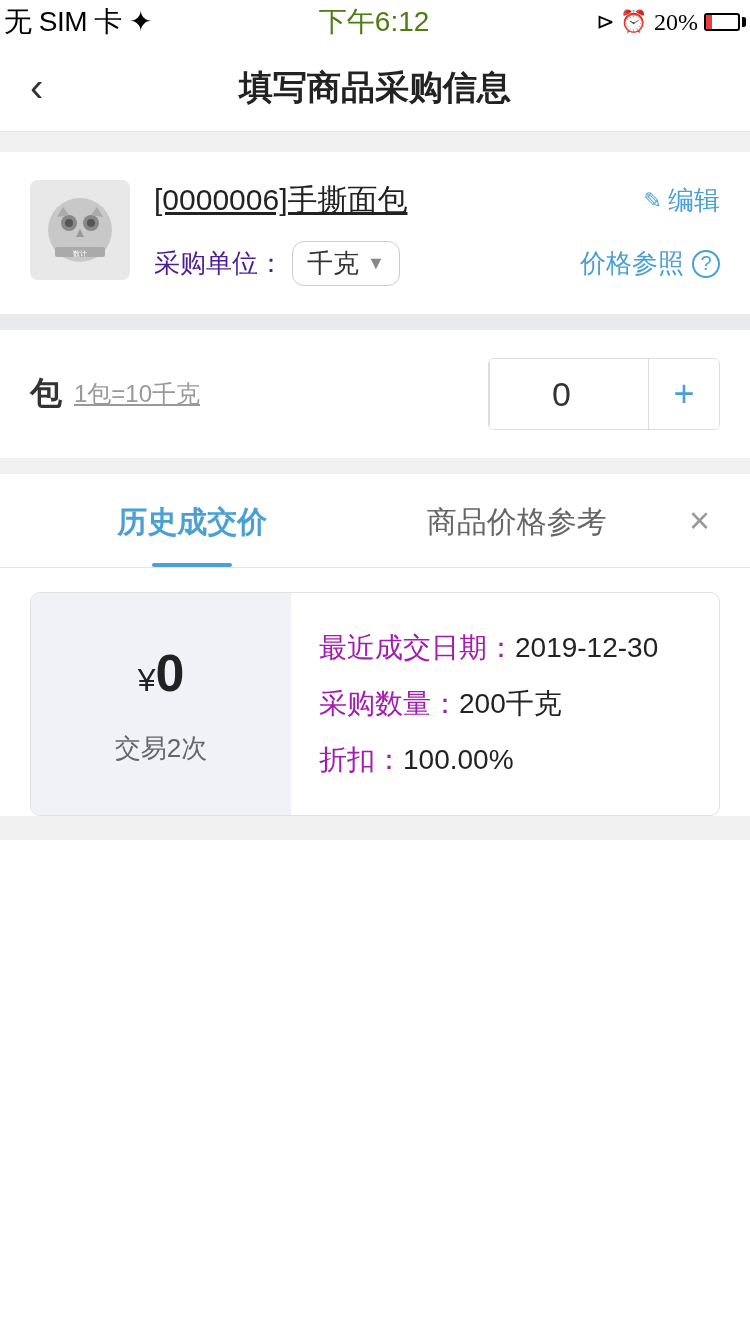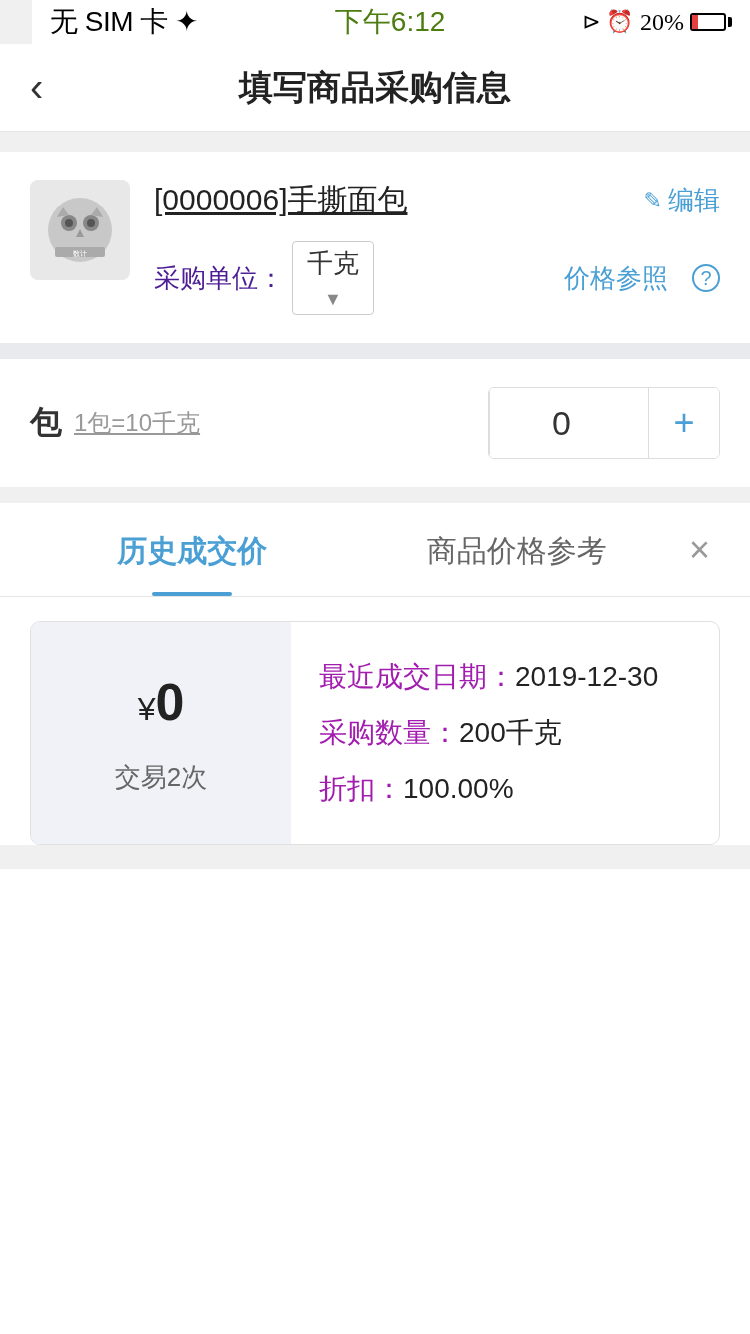--- a/index.html
+++ b/index.html
@@ -11,23 +11,22 @@
       background: #f0f0f0;
       overflow-x: hidden;
     }
 
     
     .status-bar {
       display: flex;
       align-items: center;
       justify-content: space-between;
       height: 44px;
-      padding: 0 18px;
-      background: #fff;
-      margin-left: 32px;
+      padding: 0 4px;
+      background: #fff;
     }
     .status-left {
       font-size: 28px;
       font-weight: 500;
       color: #000;
       letter-spacing: -0.5px;
     }
     .status-center {
       font-size: 28px;
       font-weight: 500;
@@ -142,32 +141,31 @@
       justify-content: space-between;
     }
     .unit-label {
       font-size: 26px;
       color: #4c1d95;
     }
     .unit-select {
       display: flex;
       align-items: center;
       border: 1px solid #ccc;
-      border-radius: 4px;
+      border-radius: 12px;
       padding: 4px 14px;
       font-size: 26px;
       color: #333;
       background: #fff;
       gap: 8px;
-      flex-direction: column;
     }
     .price-ref {
       display: flex;
       align-items: center;
-      gap: 24px;
+      gap: 8px;
       font-size: 26px;
       color: #4a9fd4;
       cursor: pointer;
     }
     .price-ref-icon {
       width: 28px;
       height: 28px;
       border: 2px solid #4a9fd4;
       border-radius: 50%;
       display: flex;

